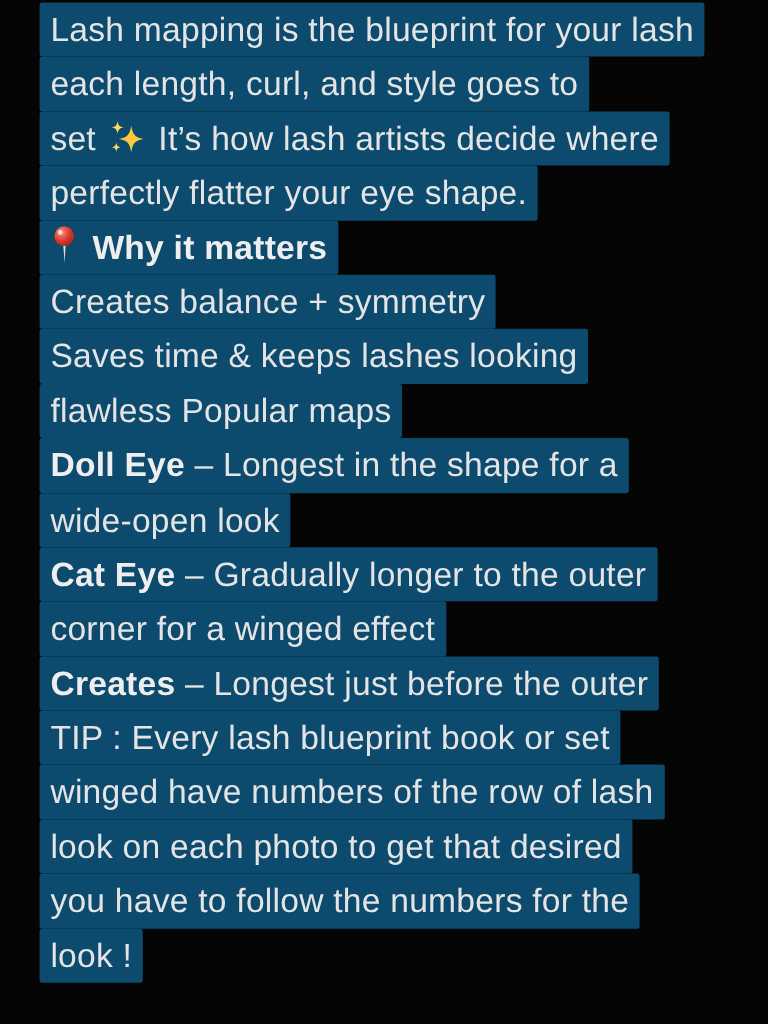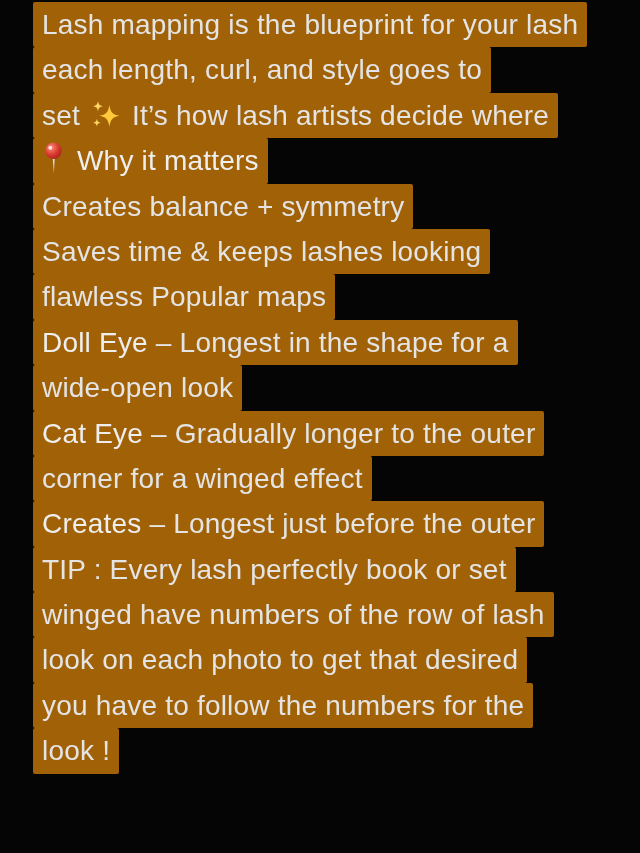--- a/index.html
+++ b/index.html
@@ -20,30 +20,30 @@
     color: #e4e4e4;
     letter-spacing: 0.2px;
   }
   .line {
     height: 45.4px;
     line-height: 45.4px;
     white-space: nowrap;
   }
   .line-box {
     display: inline-block;
-    background: #a16207;
+    background: #0c4a6e;
     border-radius: 2px;
     padding: 0 9px;
     white-space: pre;
     height: 45.4px;
     line-height: 45.4px;
     vertical-align: top;
   }
   .bold {
-    font-weight: 400;
+    font-weight: 700;
     color: #eeeeee;
   }
   .icon {
     display: inline-block;
     vertical-align: -6px;
     line-height: 0;
   }
   .icon.sparkles { margin: 0 2px; }
   .icon.pushpin  { margin: 0 4px 0 0; vertical-align: -5px; }
 </style>
@@ -51,38 +51,39 @@
 <body>
 
 <main class="caption-block">
     <div class="line"><span class="line-box"><span class="">Lash mapping is the blueprint for your lash</span></span></div>
     <div class="line"><span class="line-box"><span class="">each length, curl, and style goes to</span></span></div>
     <div class="line"><span class="line-box"><span class="">set </span><span class="icon sparkles"><svg width="32" height="32" viewBox="0 0 38 38" aria-hidden="true">
       <path fill="#ffc93c" d="M23 7 C24.7 16.2 26.6 18.2 35 20 C26.6 21.8 24.7 23.8 23 33 C21.3 23.8 19.4 21.8 11 20 C19.4 18.2 21.3 16.2 23 7 Z"></path>
       <path fill="#ffd664" d="M9.5 2.5 C10.4 7 11.4 7.9 15.6 8.6 C11.4 9.3 10.4 10.2 9.5 14.7 C8.6 10.2 7.6 9.3 3.4 8.6 C7.6 7.9 8.6 7 9.5 2.5 Z"></path>
       <path fill="#ffd664" d="M8.2 23.5 C8.9 26.9 9.6 27.6 12.8 28.1 C9.6 28.6 8.9 29.3 8.2 32.7 C7.5 29.3 6.8 28.6 3.6 28.1 C6.8 27.6 7.5 26.9 8.2 23.5 Z"></path>
     </svg></span><span class=""> It’s how lash artists decide where</span></span></div>
+    <div class="line"><span class="line-box"><span class="">perfectly flatter your eye shape.</span></span></div>
     <div class="line"><span class="line-box"><span class="icon pushpin"><svg width="23" height="33" viewBox="0 0 24 34" aria-hidden="true">
       <defs>
         <radialGradient id="pinBall" cx="0.35" cy="0.3" r="0.85">
           <stop offset="0" stop-color="#ff8d7d"></stop>
           <stop offset="0.55" stop-color="#d6352a"></stop>
           <stop offset="1" stop-color="#97201a"></stop>
         </radialGradient>
       </defs>
       <polygon points="11.1,16 13.3,16 12.4,32.5" fill="#d8d8d8"></polygon>
       <circle cx="12" cy="9" r="8.6" fill="url(#pinBall)"></circle>
       <circle cx="8.6" cy="5.8" r="2.1" fill="rgba(255,255,255,0.75)"></circle>
     </svg></span><span class="bold"> Why it matters</span></span></div>
     <div class="line"><span class="line-box"><span class="">Creates balance + symmetry</span></span></div>
     <div class="line"><span class="line-box"><span class="">Saves time &amp; keeps lashes looking</span></span></div>
     <div class="line"><span class="line-box"><span class="">flawless Popular maps</span></span></div>
     <div class="line"><span class="line-box"><span class="bold">Doll Eye</span><span class=""> – Longest in the shape for a</span></span></div>
     <div class="line"><span class="line-box"><span class="">wide-open look</span></span></div>
     <div class="line"><span class="line-box"><span class="bold">Cat Eye</span><span class=""> – Gradually longer to the outer</span></span></div>
     <div class="line"><span class="line-box"><span class="">corner for a winged effect</span></span></div>
     <div class="line"><span class="line-box"><span class="bold">Creates</span><span class=""> – Longest just before the outer</span></span></div>
-    <div class="line"><span class="line-box"><span class="">TIP : Every lash perfectly book or set</span></span></div>
+    <div class="line"><span class="line-box"><span class="">TIP : Every lash blueprint book or set</span></span></div>
     <div class="line"><span class="line-box"><span class="">winged have numbers of the row of lash</span></span></div>
     <div class="line"><span class="line-box"><span class="">look on each photo to get that desired</span></span></div>
     <div class="line"><span class="line-box"><span class="">you have to follow the numbers for the</span></span></div>
     <div class="line"><span class="line-box"><span class="">look !</span></span></div>
   </main>
 
 </body></html>

